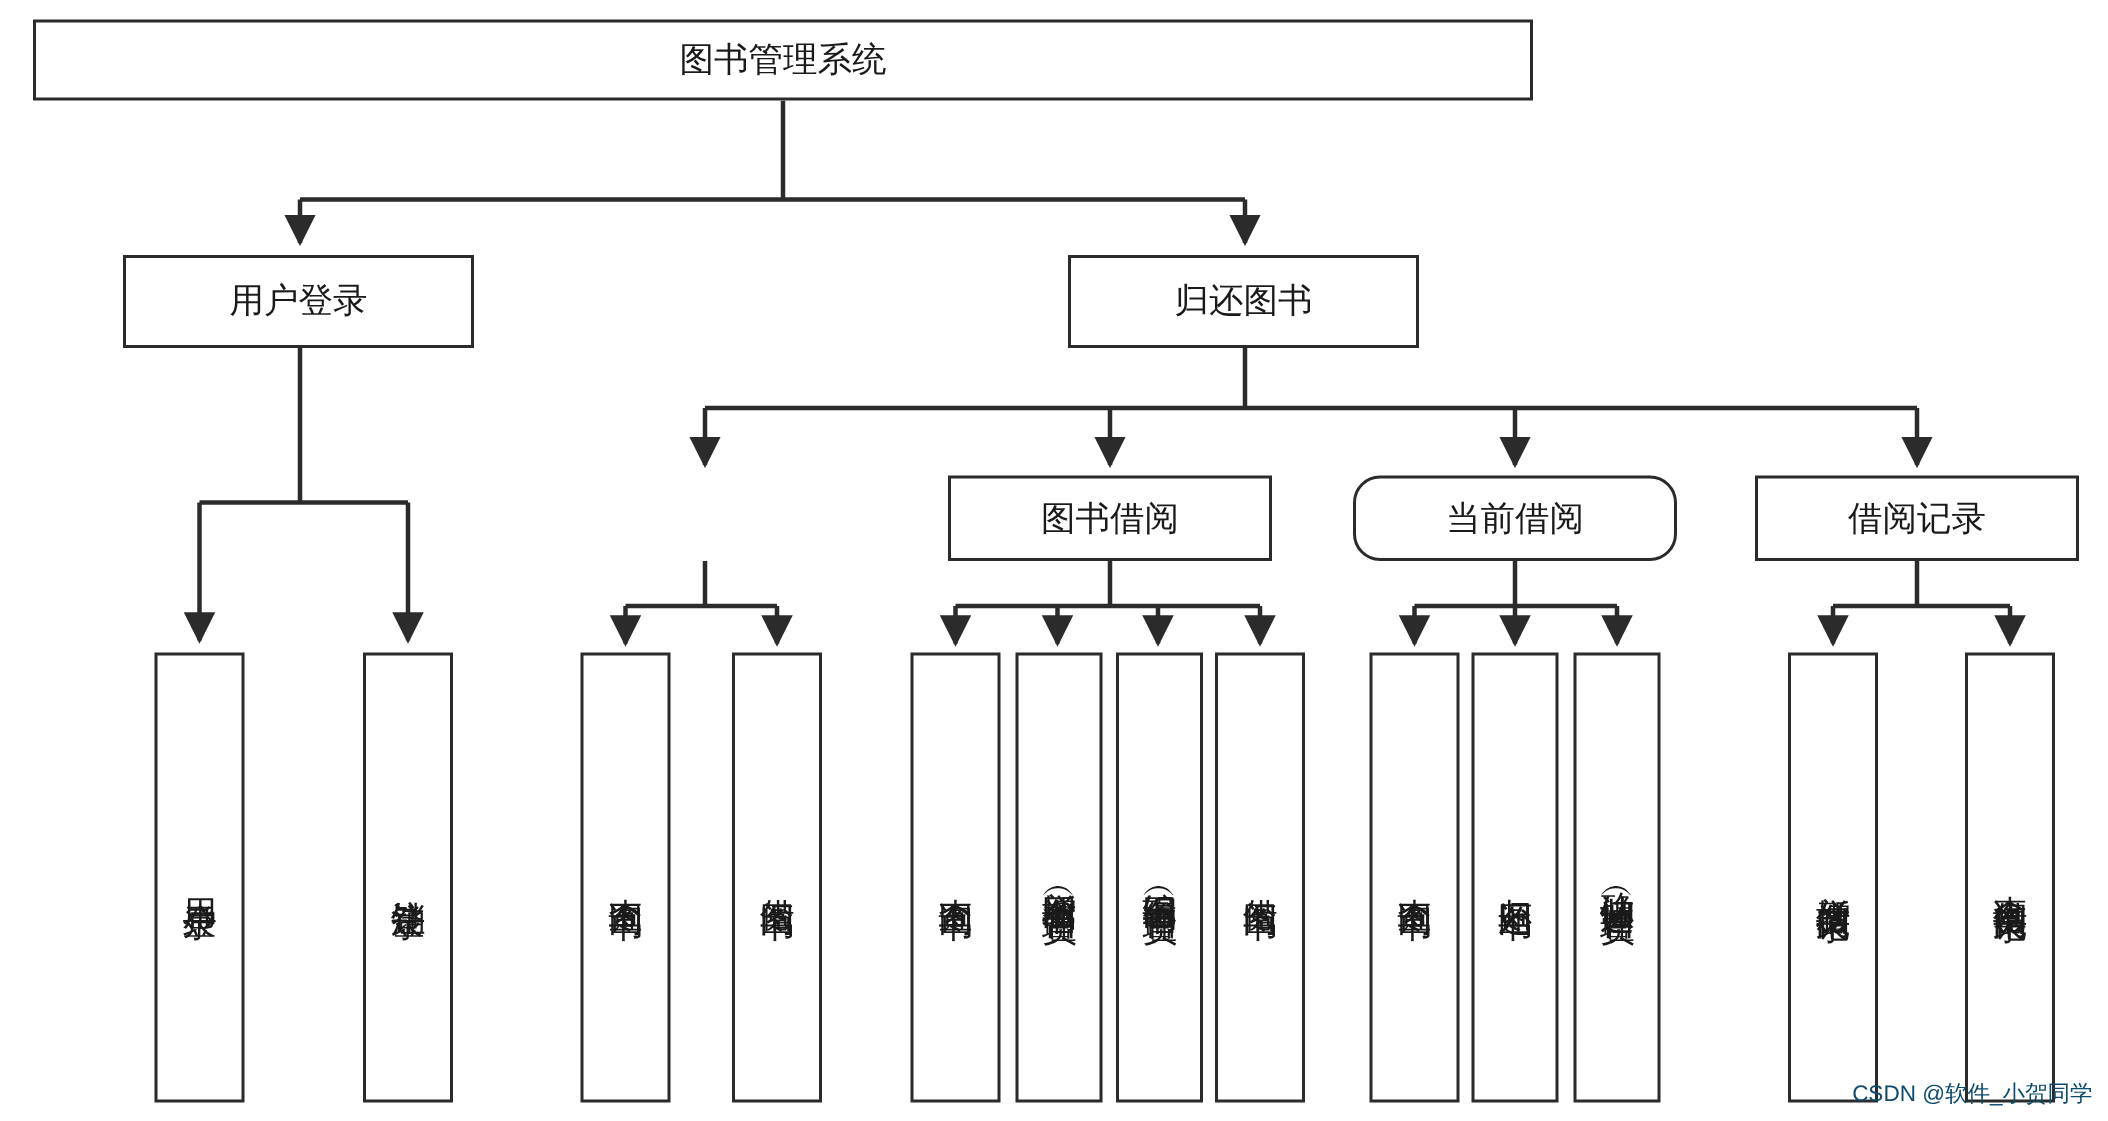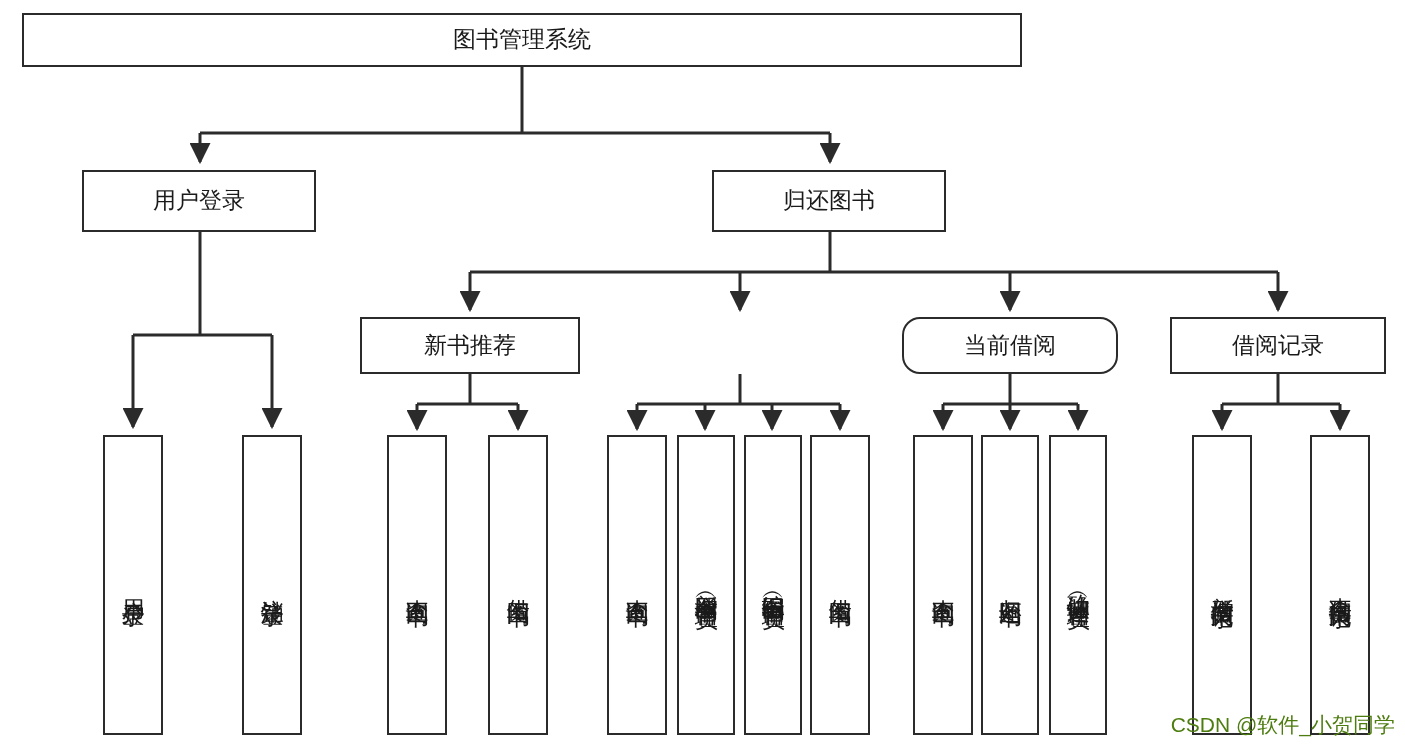--- a/index.html
+++ b/index.html
@@ -46,22 +46,22 @@
   .v-node .node-label {
     font-size: 23px;
     writing-mode: vertical-rl;
     text-orientation: upright;
     letter-spacing: 2px;
   }
   .watermark {
     position: absolute;
     right: 10px;
     bottom: 8px;
-    font-size: 21px;
-    color: #4d7c0f;
+    font-size: 15px;
+    color: #0c4a6e;
     z-index: 5;
     white-space: nowrap;
   }
 </style>
 </head>
 <body>
 
 <div id="canvas">
 
   <svg class="edges" viewBox="0 0 1405 747" xmlns="http://www.w3.org/2000/svg">
@@ -118,22 +118,22 @@
     <span class="node-label">图书管理系统</span>
   </div>
 
   <div class="node h-node" style="left:82px; top:170px; width:234px; height:62px;">
     <span class="node-label">用户登录</span>
   </div>
   <div class="node h-node" style="left:712px; top:170px; width:234px; height:62px;">
     <span class="node-label">归还图书</span>
   </div>
 
-  <div class="node h-node" style="left:360px; top:317px; width:220px; height:57px;">
-    <span class="node-label">新书推荐</span>
+  <div class="node h-node" style="left:632px; top:317px; width:216px; height:57px;">
+    <span class="node-label">图书借阅</span>
   </div>
   <div class="node h-node" style="left:902px; top:317px; width:216px; height:57px;border-radius:18px;">
     <span class="node-label">当前借阅</span>
   </div>
   <div class="node h-node" style="left:1170px; top:317px; width:216px; height:57px;">
     <span class="node-label">借阅记录</span>
   </div>
 
   <div class="node v-node" style="left:103px; top:435px; width:60px; height:300px;">
     <span class="node-label">用户登录</span>

